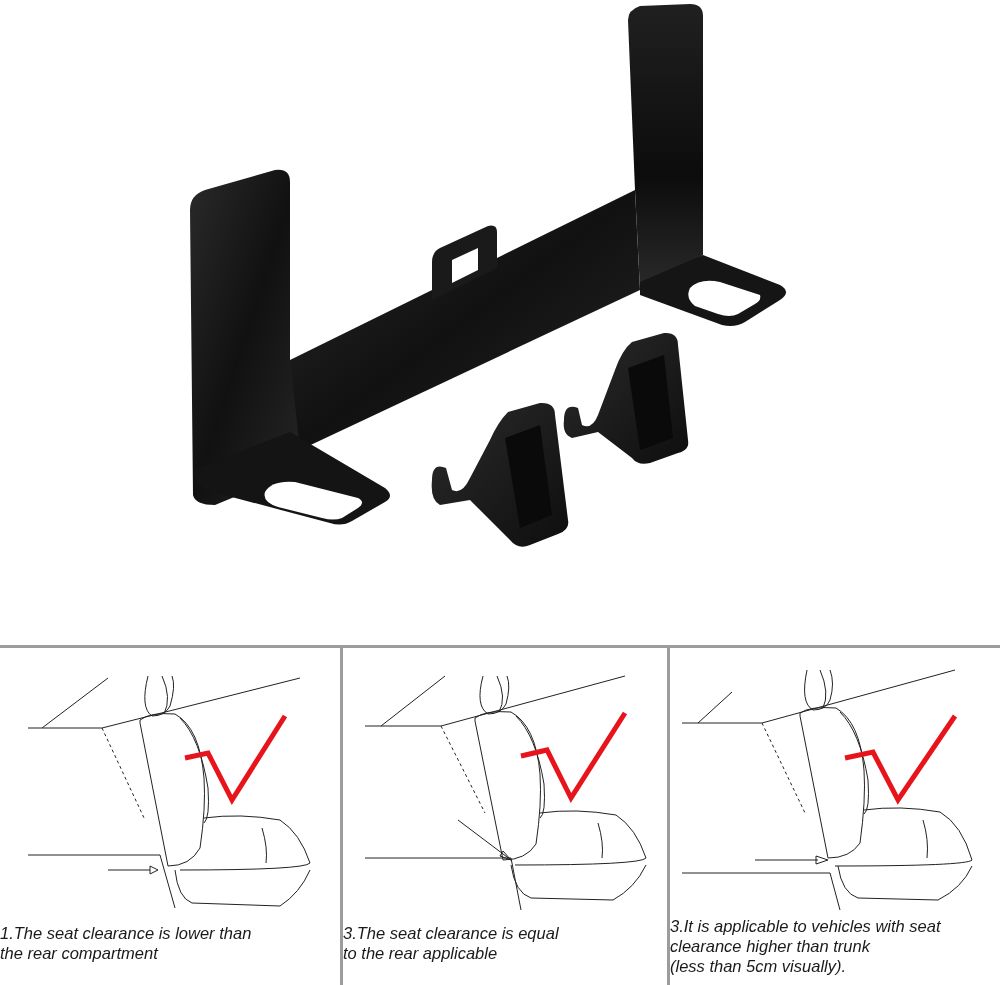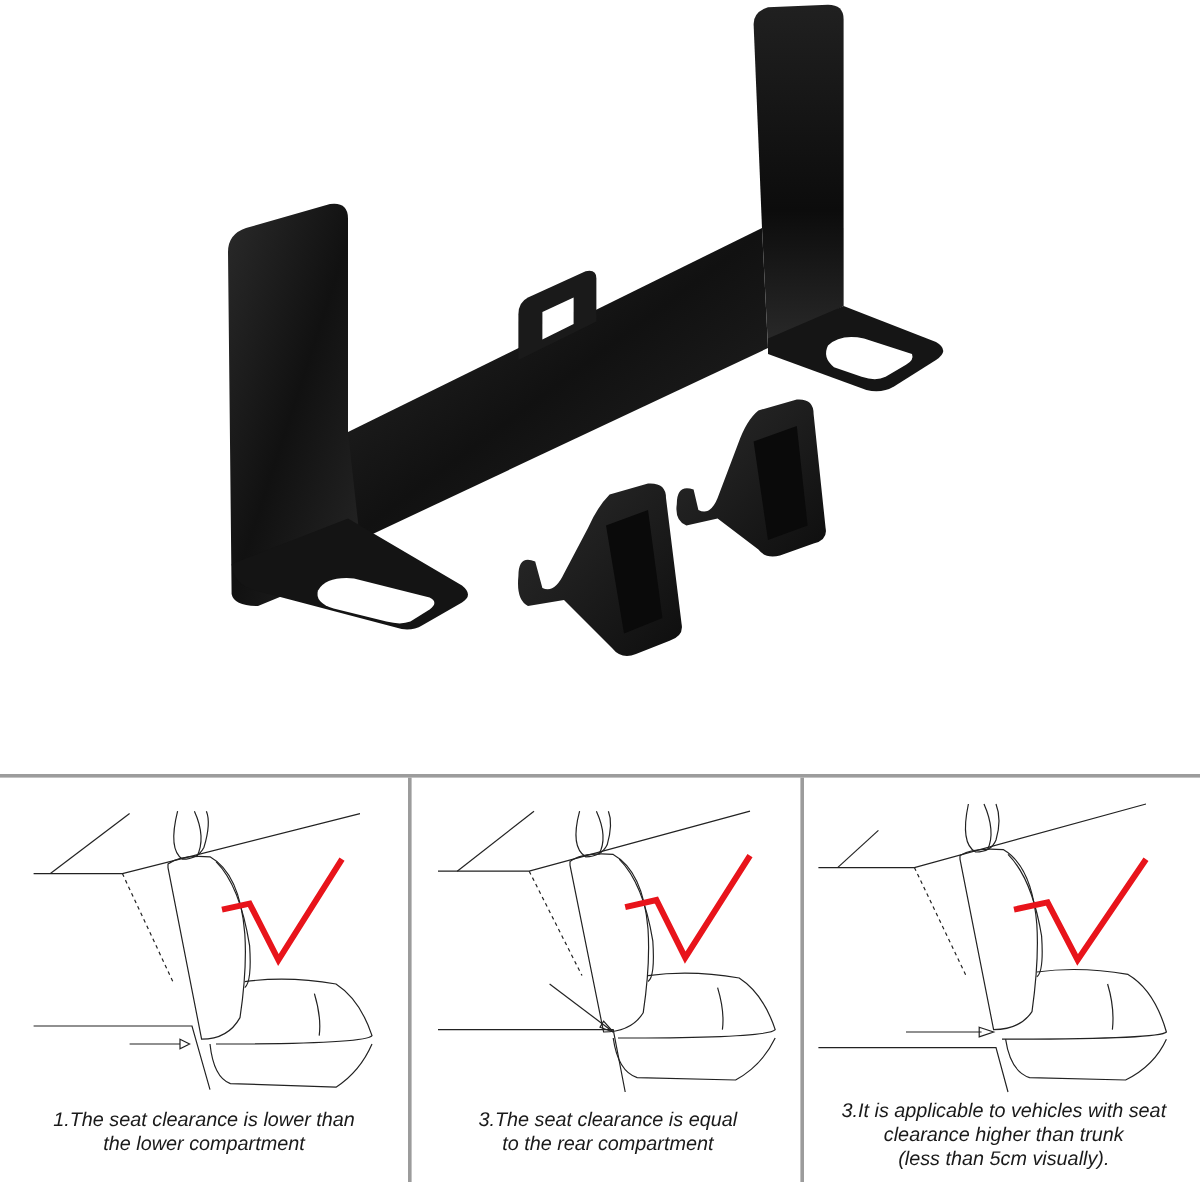--- a/index.html
+++ b/index.html
@@ -4,21 +4,21 @@
   <style>
     html, body { margin: 0; padding: 0; background: #ffffff; }
     body { width: 1000px; height: 985px; position: relative; overflow: hidden; font-family: "Liberation Sans", sans-serif; }
     .product-area { position: absolute; left: 0; top: 0; width: 1000px; height: 640px; }
     .panels { position: absolute; left: 0; top: 645px; width: 1000px; height: 340px; border-top: 3px solid #9c9c9c; }
     .panel { position: absolute; top: 0; height: 340px; }
     .panel.p1 { left: 0; width: 340px; }
     .panel.p2 { left: 340px; width: 327px; border-left: 3px solid #9c9c9c; }
     .panel.p3 { left: 667px; width: 333px; border-left: 3px solid #9c9c9c; }
     .diagram { position: absolute; left: 0; top: 0; width: 100%; height: 270px; }
-    .caption { position: absolute; left: 0; width: 100%; text-align: center; font-style: italic; color: #1a1a1a; font-size: 16.5px; line-height: 20px; }
+    .caption { position: absolute; left: 0; width: 100%; font-style: italic; color: #1a1a1a; font-size: 16.5px; line-height: 20px; }
     .p1 .caption, .p2 .caption { top: 275px; }
     .p3 .caption { top: 268px; }
     .caption span { display: block; }
   </style>
 </head>
 <body>
 
 <div class="product-area">
   <svg width="1000" height="640" viewBox="0 0 1000 640">
     <defs>
@@ -84,21 +84,21 @@
         <path d="M 262 180 Q 268 200 266 215"></path>
         <path d="M 28 207 L 160 207 L 175 260"></path>
         <path d="M 108 222 L 150 222"></path>
         <path d="M 150 218 L 158 222 L 150 226 Z"></path>
         <path d="M 175 222 Q 178 250 192 255 L 280 258 Q 300 245 310 222"></path>
       </g>
       <path d="M 185 110 L 208 105 L 232 152 L 285 68" fill="none" stroke="#e8141b" stroke-width="5" stroke-linejoin="miter"></path>
     </svg>
     <div class="caption">
       <span>1.The seat clearance is lower than</span>
-      <span>the lower compartment</span>
+      <span>the rear compartment</span>
     </div>
   </div>
 
   <div class="panel p2">
     <svg class="diagram" viewBox="0 0 327 270">
       <g fill="none" stroke="#222" stroke-width="1">
         <path d="M 22 78 L 98 78 L 282 28"></path>
         <path d="M 38 78 L 102 28"></path>
         <path d="M 98 78 L 142 165" stroke-dasharray="3,3"></path>
         <path d="M 140 28 Q 132 58 145 66 Q 158 66 163 56 Q 168 38 164 28"></path>
@@ -109,21 +109,21 @@
         <path d="M 255 175 Q 261 195 259 210"></path>
         <path d="M 22 210 L 168 210 L 178 262"></path>
         <path d="M 115 172 L 168 212"></path>
         <path d="M 160 203 L 168 212 L 157 208 Z"></path>
         <path d="M 168 217 Q 172 245 188 250 L 270 252 Q 292 240 303 217"></path>
       </g>
       <path d="M 178 108 L 204 102 L 228 150 L 282 65" fill="none" stroke="#e8141b" stroke-width="5" stroke-linejoin="miter"></path>
     </svg>
     <div class="caption">
       <span>3.The seat clearance is equal</span>
-      <span>to the rear compartment</span>
+      <span>to the rear applicable</span>
     </div>
   </div>
 
   <div class="panel p3">
     <svg class="diagram" viewBox="0 0 333 270">
       <g fill="none" stroke="#222" stroke-width="1">
         <path d="M 12 75 L 92 75 L 285 22"></path>
         <path d="M 28 75 L 62 44"></path>
         <path d="M 92 75 L 135 165" stroke-dasharray="3,3"></path>
         <path d="M 137 22 Q 130 55 143 62 Q 156 62 160 52 Q 165 35 160 22"></path>

